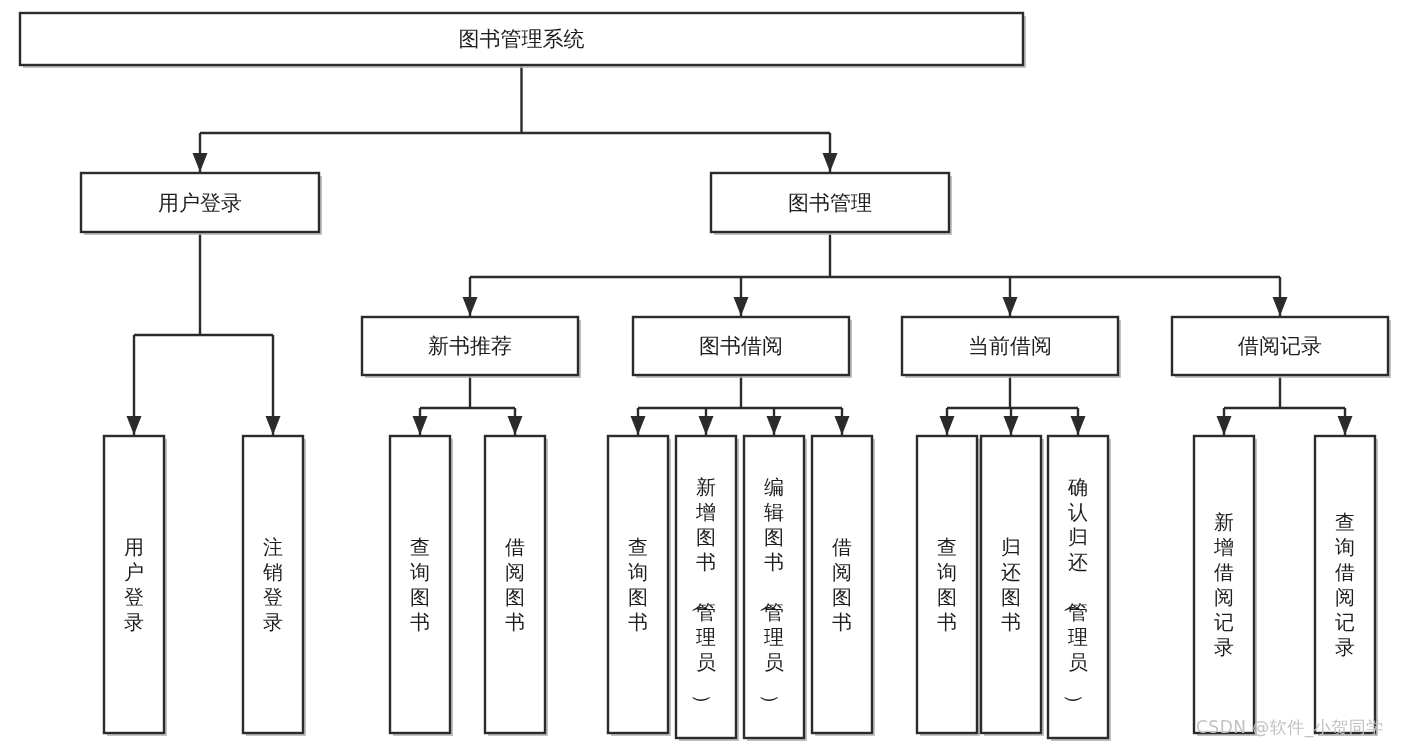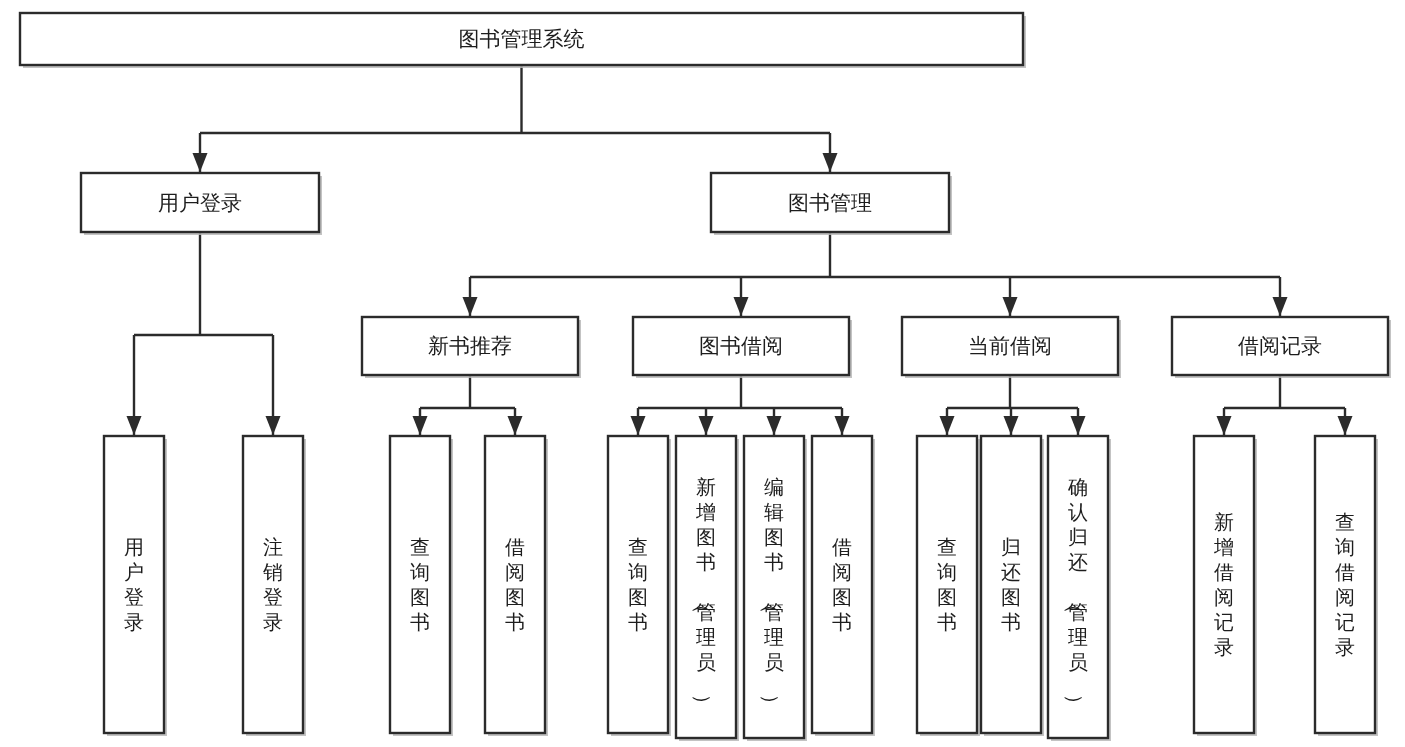--- a/index.html
+++ b/index.html
@@ -227,14 +227,15 @@
           <text class="node-label-v" x="1224" y="529"><tspan x="1224" dy="0">新</tspan><tspan x="1224" dy="25">增</tspan><tspan x="1224" dy="25">借</tspan><tspan x="1224" dy="25">阅</tspan><tspan x="1224" dy="25">记</tspan><tspan x="1224" dy="25">录</tspan></text>
         </g>
         <g>
           <rect class="node-box-shadow" x="1318" y="439" width="60" height="297"></rect>
           <rect class="node-box" x="1315" y="436" width="60" height="297"></rect>
           <text class="node-label-v" x="1345" y="529"><tspan x="1345" dy="0">查</tspan><tspan x="1345" dy="25">询</tspan><tspan x="1345" dy="25">借</tspan><tspan x="1345" dy="25">阅</tspan><tspan x="1345" dy="25">记</tspan><tspan x="1345" dy="25">录</tspan></text>
         </g>
       </g>
   </svg>
 
+  <div class="watermark-text" style="left: 1196px; top: 716px;">CSDN @软件_小贺同学</div>
 
 </div>
 
 </body></html>

